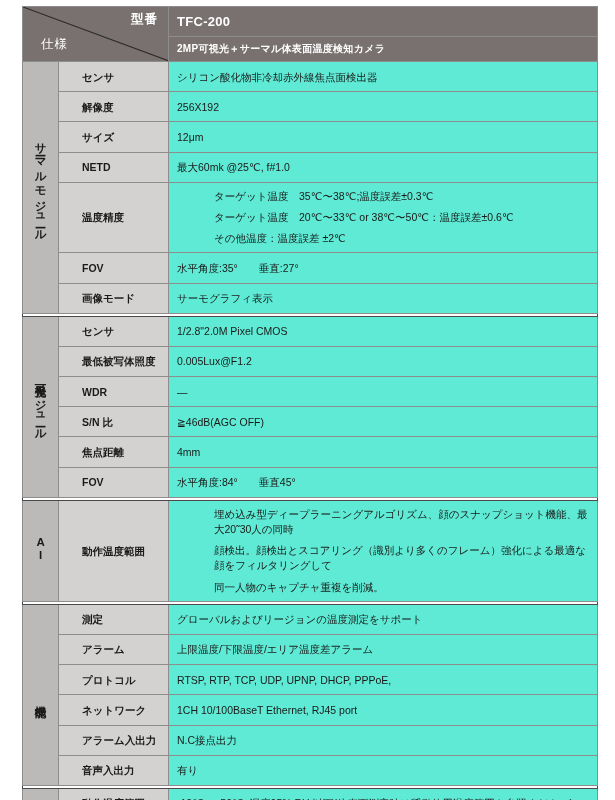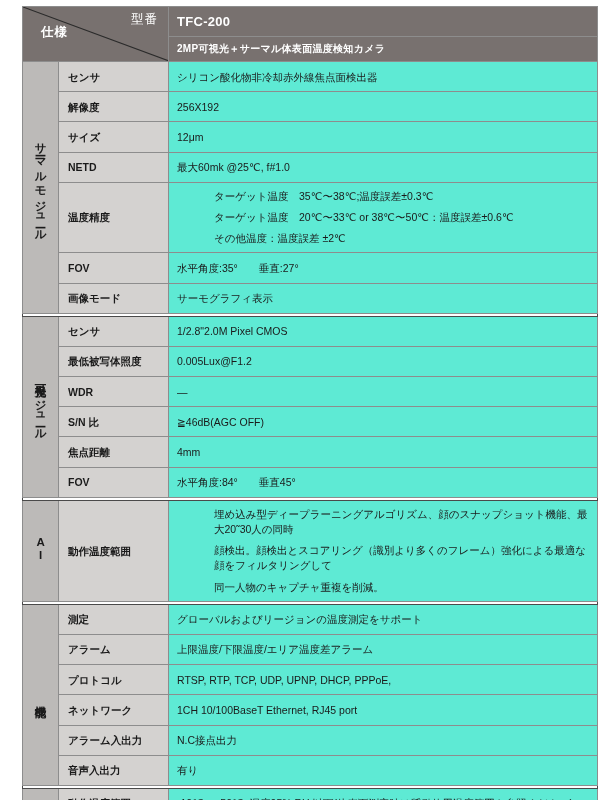--- a/index.html
+++ b/index.html
@@ -58,29 +58,29 @@
   .corner-diag {
     position: absolute;
     inset: 0;
     pointer-events: none;
   }
   .corner-label-top {
     position: absolute;
     top: 4px;
     right: 10px;
     font-size: 12.5px;
-    font-weight: normal;
+    font-weight: bold;
     letter-spacing: 1px;
   }
   .corner-label-bottom {
     position: absolute;
-    bottom: 20px;
+    bottom: 8px;
     left: 18px;
     font-size: 12.5px;
-    font-weight: bold;
+    font-weight: normal;
     letter-spacing: 1px;
   }
 
   td.header-value {
     background: #78716f;
     color: #ffffff;
     border-color: #4a4a4a;
     margin-top: 33px;
   }
   .header-value-text {
@@ -109,21 +109,21 @@
     line-height: 1.05;
     margin: 0 auto;
   }
 
   
   td.item-cell {
     background: #d4d2d0;
     border-color: #8d8d8d;
   }
   .item-text {
-    padding: 4px 6px 4px 9px;
+    padding: 4px 6px 4px 23px;
     font-size: 10.5px;
     font-weight: bold;
   }
 
   
   td.value-cell {
     background: #5eead4;
   }
   .value-text {
     padding: 5px 8px 5px 8px;

